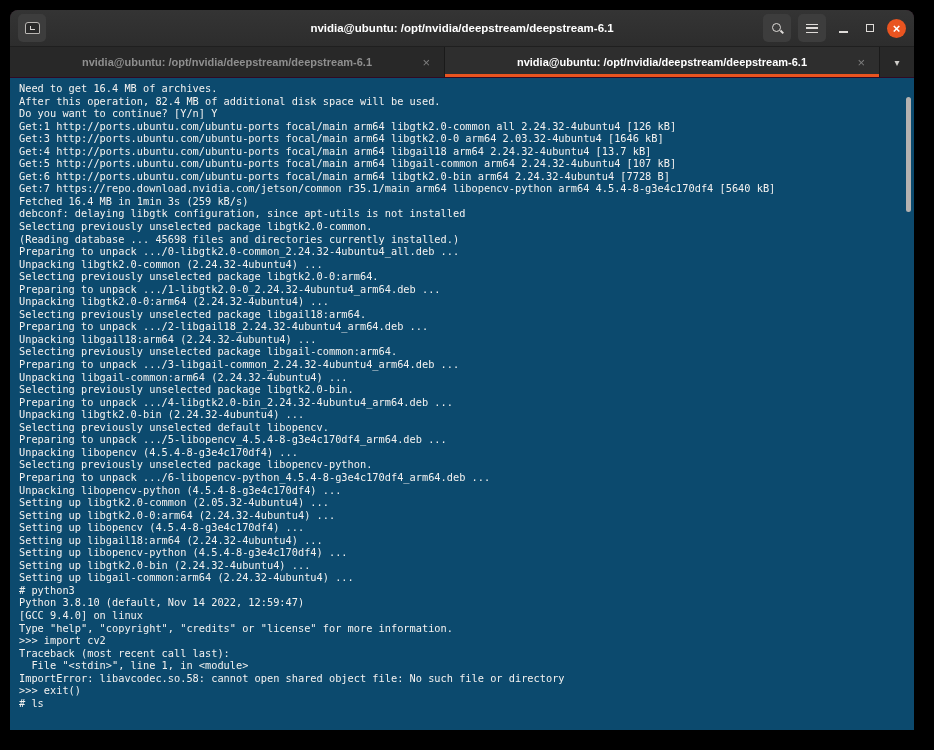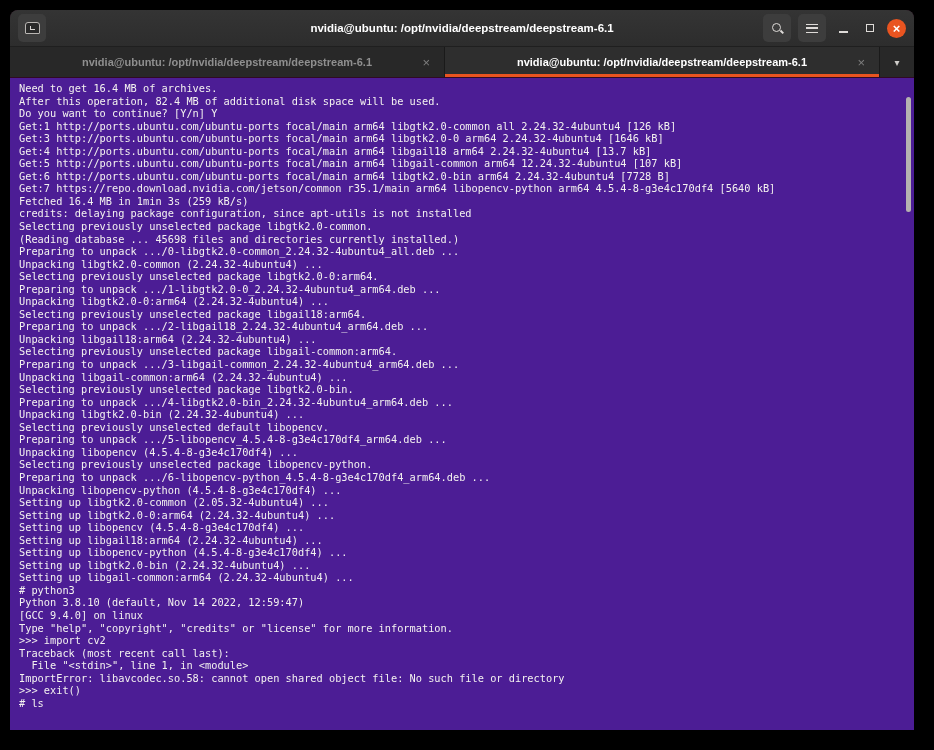--- a/index.html
+++ b/index.html
@@ -75,21 +75,21 @@
     height: 3px; background: #e95420;
   }
   .tab-dropdown {
     width: 34px; display: flex; align-items: center; justify-content: center;
     color: #cfcdca; font-size: 10px; background: #282828;
   }
 
   
   .terminal {
     position: absolute; top: 68px; bottom: 0; left: 0; right: 0;
-    background: #4c1d95; padding: 4px 0 0 9px; overflow: hidden;
+    background: #0c4a6e; padding: 4px 0 0 9px; overflow: hidden;
   }
   .tline {
     font-family: "DejaVu Sans Mono", "Liberation Mono", monospace;
     font-size: 10.3px; line-height: 12.55px; color: #f4f2f0;
     white-space: pre; letter-spacing: 0;
   }
   .scrollbar-thumb {
     position: absolute; right: 3px; top: 87px; width: 5px; height: 115px;
     border-radius: 3px; background: #b5b2b0;
   }
@@ -136,27 +136,27 @@
       <span>▾</span>
     </div>
   </div>
 
   <div class="terminal">
     <div>
         <div class="tline">Need to get 16.4 MB of archives.</div>
         <div class="tline">After this operation, 82.4 MB of additional disk space will be used.</div>
         <div class="tline">Do you want to continue? [Y/n] Y</div>
         <div class="tline">Get:1 http://ports.ubuntu.com/ubuntu-ports focal/main arm64 libgtk2.0-common all 2.24.32-4ubuntu4 [126 kB]</div>
-        <div class="tline">Get:3 http://ports.ubuntu.com/ubuntu-ports focal/main arm64 libgtk2.0-0 arm64 2.24.32-4ubuntu4 [1646 kB]</div>
+        <div class="tline">Get:3 http://ports.ubuntu.com/ubuntu-ports focal/main arm64 libgtk2.0-0 arm64 2.03.32-4ubuntu4 [1646 kB]</div>
         <div class="tline">Get:4 http://ports.ubuntu.com/ubuntu-ports focal/main arm64 libgail18 arm64 2.24.32-4ubuntu4 [13.7 kB]</div>
-        <div class="tline">Get:5 http://ports.ubuntu.com/ubuntu-ports focal/main arm64 libgail-common arm64 12.24.32-4ubuntu4 [107 kB]</div>
+        <div class="tline">Get:5 http://ports.ubuntu.com/ubuntu-ports focal/main arm64 libgail-common arm64 2.24.32-4ubuntu4 [107 kB]</div>
         <div class="tline">Get:6 http://ports.ubuntu.com/ubuntu-ports focal/main arm64 libgtk2.0-bin arm64 2.24.32-4ubuntu4 [7728 B]</div>
         <div class="tline">Get:7 https://repo.download.nvidia.com/jetson/common r35.1/main arm64 libopencv-python arm64 4.5.4-8-g3e4c170df4 [5640 kB]</div>
         <div class="tline">Fetched 16.4 MB in 1min 3s (259 kB/s)</div>
-        <div class="tline">credits: delaying package configuration, since apt-utils is not installed</div>
+        <div class="tline">debconf: delaying libgtk configuration, since apt-utils is not installed</div>
         <div class="tline">Selecting previously unselected package libgtk2.0-common.</div>
         <div class="tline">(Reading database ... 45698 files and directories currently installed.)</div>
         <div class="tline">Preparing to unpack .../0-libgtk2.0-common_2.24.32-4ubuntu4_all.deb ...</div>
         <div class="tline">Unpacking libgtk2.0-common (2.24.32-4ubuntu4) ...</div>
         <div class="tline">Selecting previously unselected package libgtk2.0-0:arm64.</div>
         <div class="tline">Preparing to unpack .../1-libgtk2.0-0_2.24.32-4ubuntu4_arm64.deb ...</div>
         <div class="tline">Unpacking libgtk2.0-0:arm64 (2.24.32-4ubuntu4) ...</div>
         <div class="tline">Selecting previously unselected package libgail18:arm64.</div>
         <div class="tline">Preparing to unpack .../2-libgail18_2.24.32-4ubuntu4_arm64.deb ...</div>
         <div class="tline">Unpacking libgail18:arm64 (2.24.32-4ubuntu4) ...</div>

